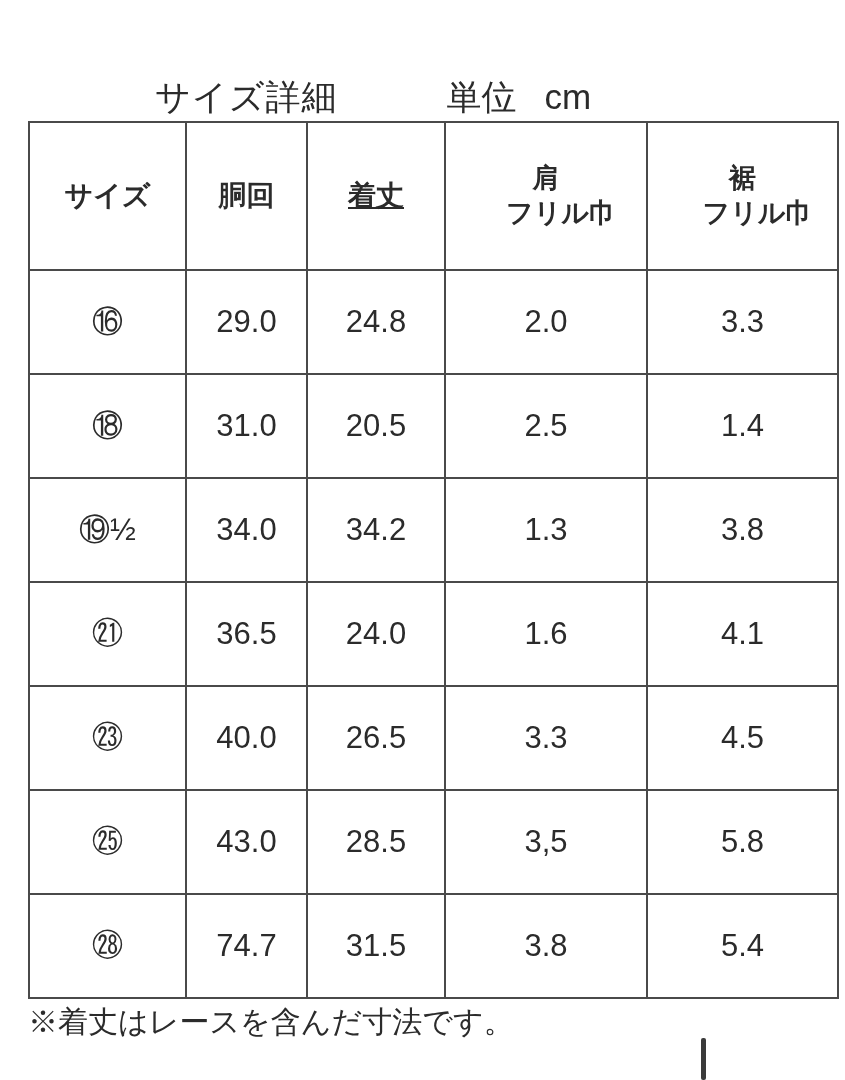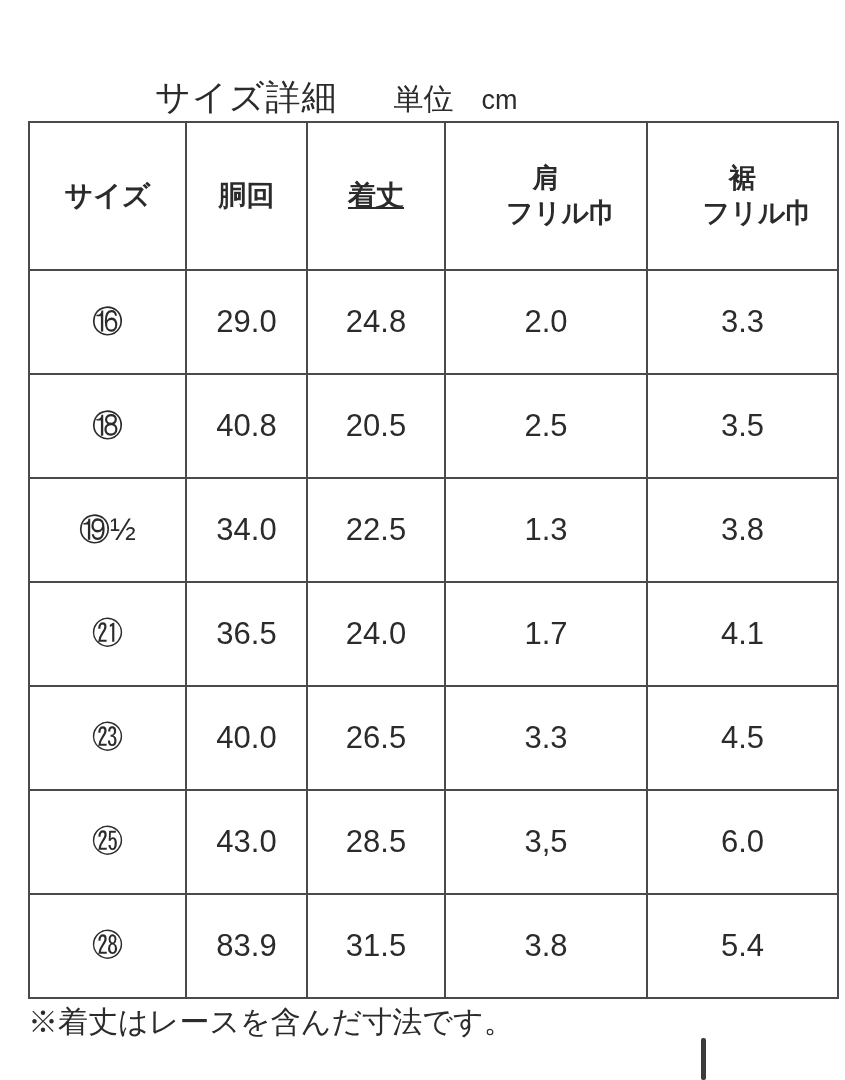--- a/index.html
+++ b/index.html
@@ -30,26 +30,26 @@
     padding-top: 74px;
     padding-left: 155px;
   }
   .header-title {
     font-size: 35px;
     letter-spacing: 1px;
     color: #2b2b2b;
     white-space: nowrap;
   }
   .header-unit-label {
-    font-size: 30px;
-    margin-left: 56px;
+    font-size: 35px;
+    margin-left: 109px;
     white-space: nowrap;
   }
   .header-unit-value {
-    font-size: 27px;
+    font-size: 35px;
     margin-left: 28px;
     white-space: nowrap;
     text-align: right;
   }
 
   
   .table-wrap {
     padding: 0 28px 0 28px;
   }
   table.size-table {
@@ -142,56 +142,56 @@
       <tbody>
         <tr>
           <td class="size-cell">⑯</td>
           <td>29.0</td>
           <td>24.8</td>
           <td>2.0</td>
           <td>3.3</td>
         </tr>
         <tr>
           <td class="size-cell">⑱</td>
-          <td>40.8</td>
+          <td>31.0</td>
           <td>20.5</td>
           <td>2.5</td>
-          <td>3.5</td>
+          <td>1.4</td>
         </tr>
         <tr>
           <td class="size-cell">⑲½</td>
           <td>34.0</td>
-          <td>22.5</td>
+          <td>34.2</td>
           <td>1.3</td>
           <td>3.8</td>
         </tr>
         <tr>
           <td class="size-cell">㉑</td>
           <td>36.5</td>
           <td>24.0</td>
-          <td>1.7</td>
+          <td>1.6</td>
           <td>4.1</td>
         </tr>
         <tr>
           <td class="size-cell">㉓</td>
           <td>40.0</td>
           <td>26.5</td>
           <td>3.3</td>
           <td>4.5</td>
         </tr>
         <tr>
           <td class="size-cell">㉕</td>
           <td>43.0</td>
           <td>28.5</td>
           <td>3,5</td>
-          <td>6.0</td>
+          <td>5.8</td>
         </tr>
         <tr>
           <td class="size-cell">㉘</td>
-          <td>83.9</td>
+          <td>74.7</td>
           <td>31.5</td>
           <td>3.8</td>
           <td>5.4</td>
         </tr>
       </tbody>
     </table>
   </div>
 
   <div class="footnote">※着丈はレースを含んだ寸法です。</div>
 

